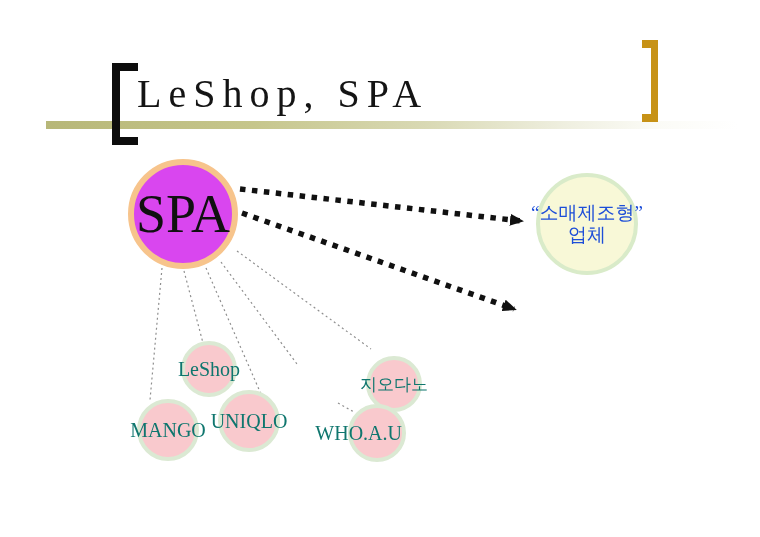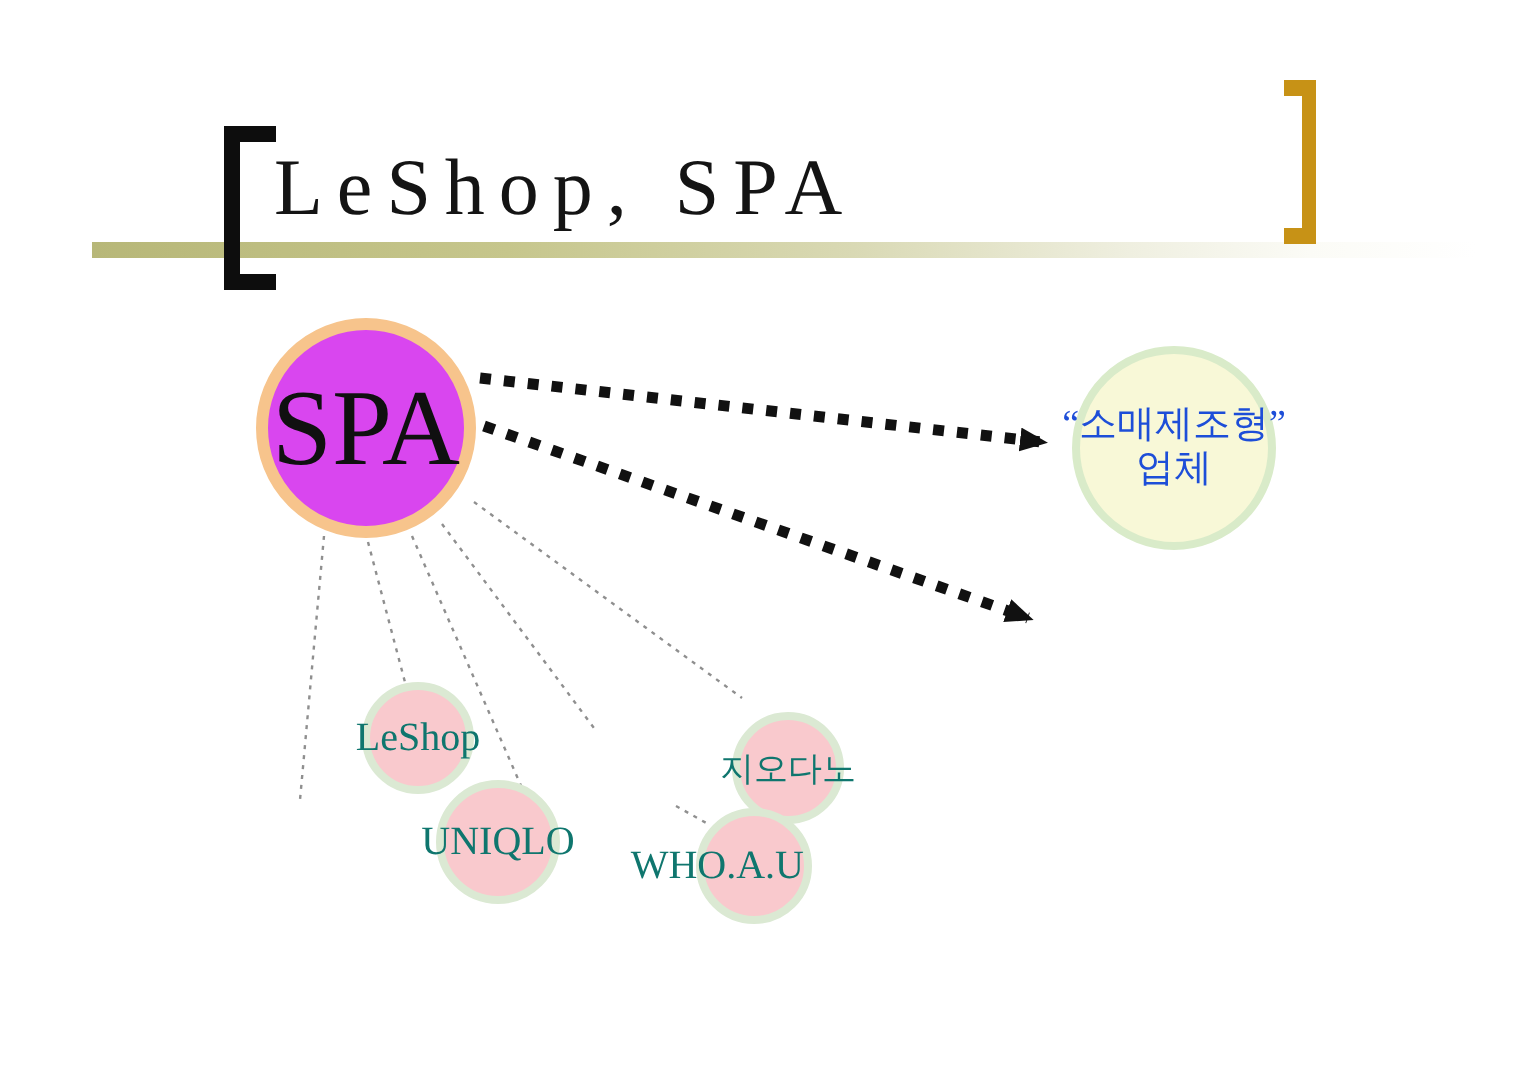--- a/index.html
+++ b/index.html
@@ -93,20 +93,23 @@
   <div class="title-rule"></div>
   <div class="bracket-right"></div>
 
   <div class="hub-circle">
     <span class="hub-label">SPA</span>
   </div>
 
   <div class="brand-circle brand-leshop">
     <span class="brand-label">LeShop</span>
   </div>
+  <div class="brand-circle brand-mango">
+    <span class="brand-label">MANGO</span>
+  </div>
   <div class="brand-circle brand-uniqlo">
     <span class="brand-label">UNIQLO</span>
   </div>
   <div class="brand-circle brand-giordano">
     <span class="brand-label">지오다노</span>
   </div>
   <div class="brand-circle brand-whoau">
     <span class="brand-label">WHO.A.U</span>
   </div>
 

